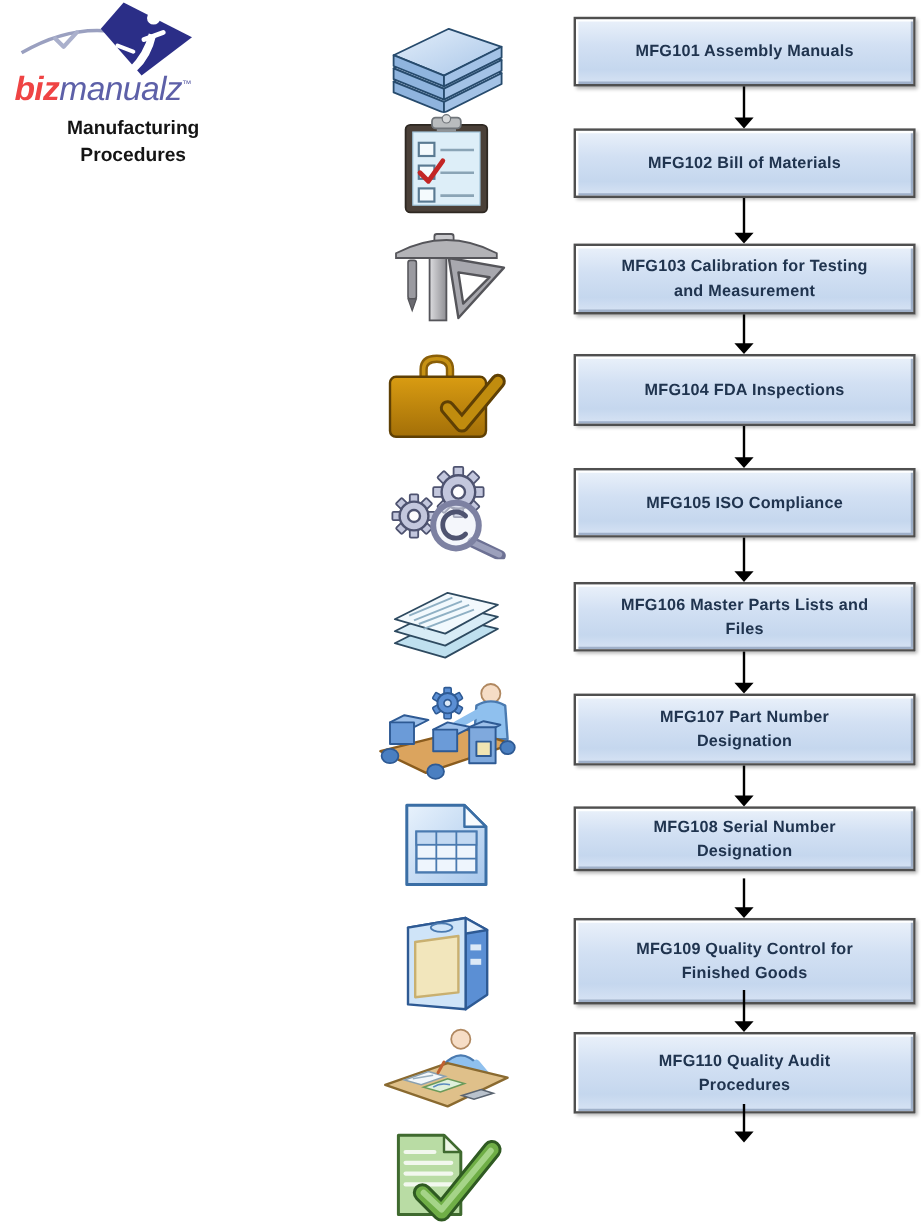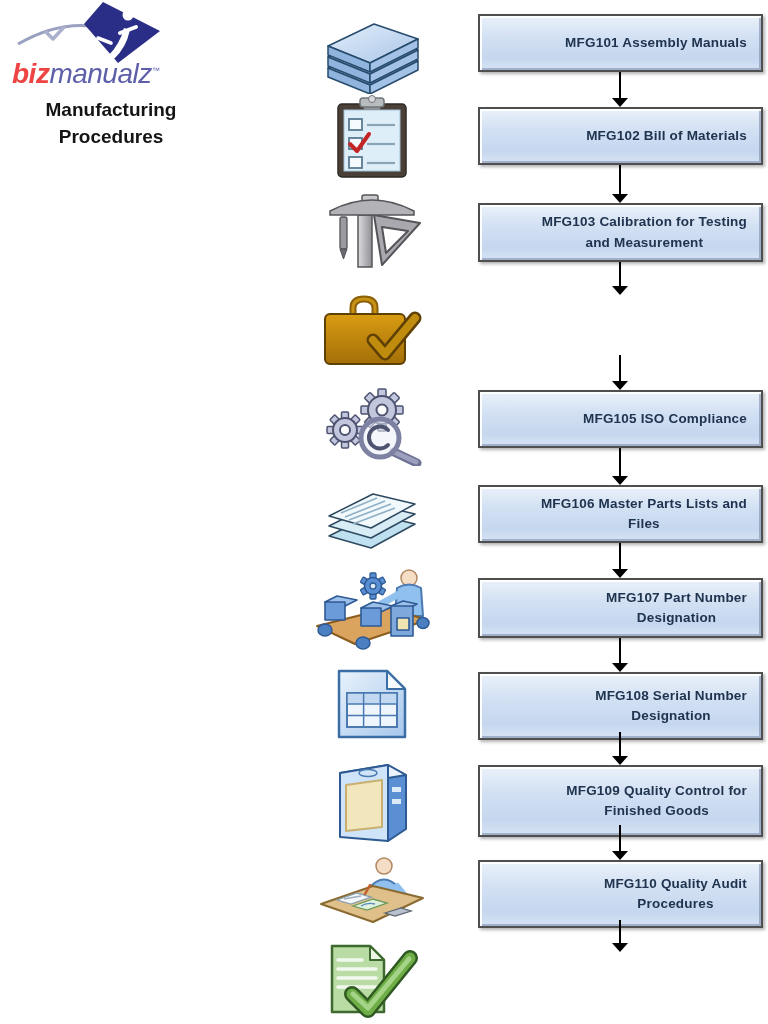--- a/index.html
+++ b/index.html
@@ -8,31 +8,31 @@
 
   
   #logo-block{position:absolute;left:8px;top:0;width:210px;}
   #logo-art{position:absolute;left:0;top:0;}
   #wordmark{position:absolute;left:4px;top:58px;width:206px;white-space:nowrap;
             font-style:italic;font-size:28px;letter-spacing:-0.5px;}
   #wordmark .bold{font-weight:800;color:#ef4444;}
   #wordmark .light{font-weight:400;color:#5d60a8;text-align:right;}
   #wordmark .tm{font-size:8px;font-style:normal;color:#5d60a8;vertical-align:super;}
   #subtitle{position:absolute;left:0;top:97px;width:206px;text-align:center;
-            font-size:19px;font-weight:600;color:#141414;line-height:1.4;white-space:pre-line;}
+            font-size:16px;font-weight:600;color:#141414;line-height:1.4;white-space:pre-line;}
 
   
   .icon{position:absolute;left:308px;width:128px;display:flex;justify-content:center;}
   .node{position:absolute;left:478px;width:285px;box-sizing:border-box;
         border:2px solid #4f4f4f;
         background:linear-gradient(180deg,#eaf1fa 0%,#d2e0f3 40%,#c5d7ee 78%,#d7e3f4 100%);
         box-shadow:inset 2px 2px 0 rgba(255,255,255,0.95),
                    inset -2px -2px 0 rgba(115,135,165,0.55),
                    2px 2px 3px rgba(0,0,0,0.3);
-        display:flex;align-items:center;justify-content:flex-end;text-align:center;
+        display:flex;align-items:center;justify-content:center;text-align:center;
         padding:0 14px;cursor:pointer;}
   .node span{font-size:13.5px;font-weight:700;color:#20344f;line-height:1.5;
              letter-spacing:0.2px;white-space:pre-line;}
   .arrow{position:absolute;left:612px;width:16px;}
   .arrow .stem{position:absolute;left:7px;top:0;bottom:8px;width:2px;background:#000;}
   .arrow .head{position:absolute;left:0;bottom:0;width:0;height:0;
                border-left:8px solid transparent;border-right:8px solid transparent;
                border-top:9px solid #000;}
 </style>
 </head>
@@ -151,20 +151,23 @@
             <stop offset="1" stop-color="#a36f08"></stop>
           </linearGradient>
         </defs>
       <path d="M34,24 V16 Q34,7 45,7 Q56,7 56,16 V24" fill="none" stroke="#8a5f08" stroke-width="7"></path>
       <path d="M34,24 V16 Q34,7 45,7 Q56,7 56,16 V24" fill="none" stroke="#c79214" stroke-width="3"></path>
       <rect x="6" y="22" width="80" height="50" rx="5" fill="url(#gCase)" stroke="#5f4004" stroke-width="2"></rect>
       <path d="M54,48 L66,62 L96,26" fill="none" stroke="#5f4004" stroke-width="13" stroke-linecap="round" stroke-linejoin="round"></path>
       <path d="M54,48 L66,62 L96,26" fill="none" stroke="#c08c0e" stroke-width="8" stroke-linecap="round" stroke-linejoin="round"></path>
     </svg>
   </div>
+  <div class="node" style="top:295px;height:60px">
+    <span>MFG104 FDA Inspections</span>
+  </div>
   <div class="arrow" style="top:355px;height:35px">
       <i class="stem"></i>
       <i class="head"></i>
     </div>
 
   <div class="icon" style="top:386px">
     <svg width="108" height="80" viewBox="0 0 108 80">
       <g transform="translate(64,24)">
         <g fill="#c3c7dd" stroke="#4e5370" stroke-width="1.5">
           <rect x="-4" y="-21" width="8" height="9" rx="1"></rect>
@@ -284,21 +287,21 @@
         </defs>
       <path d="M7,5 H55 L73,23 V71 H7 Z" fill="url(#gSheet)" stroke="#3a6ea5" stroke-width="2.5" stroke-linejoin="round"></path>
       <polygon points="55,5 73,23 55,23" fill="#f8fbfe" stroke="#3a6ea5" stroke-width="2" stroke-linejoin="round"></polygon>
       <rect x="15" y="27" width="50" height="34" fill="#eef5fd" stroke="#4a7ab0" stroke-width="2"></rect>
       <rect x="15" y="27" width="50" height="11" fill="#c3d9f2" stroke="#4a7ab0" stroke-width="1.5"></rect>
       <line x1="31.6" y1="27" x2="31.6" y2="61" stroke="#4a7ab0" stroke-width="1.5"></line>
       <line x1="48.3" y1="27" x2="48.3" y2="61" stroke="#4a7ab0" stroke-width="1.5"></line>
       <line x1="15" y1="49.5" x2="65" y2="49.5" stroke="#4a7ab0" stroke-width="1.5"></line>
     </svg>
   </div>
-  <div class="node" style="top:672px;height:68px">
+  <div class="node" style="top:672px;height:54px">
     <span>MFG108 Serial Number
 Designation</span>
   </div>
   <div class="arrow" style="top:732px;height:33px">
       <i class="stem"></i>
       <i class="head"></i>
     </div>
 
   <div class="icon" style="top:753px">
     <svg width="84" height="90" viewBox="0 0 84 90">

